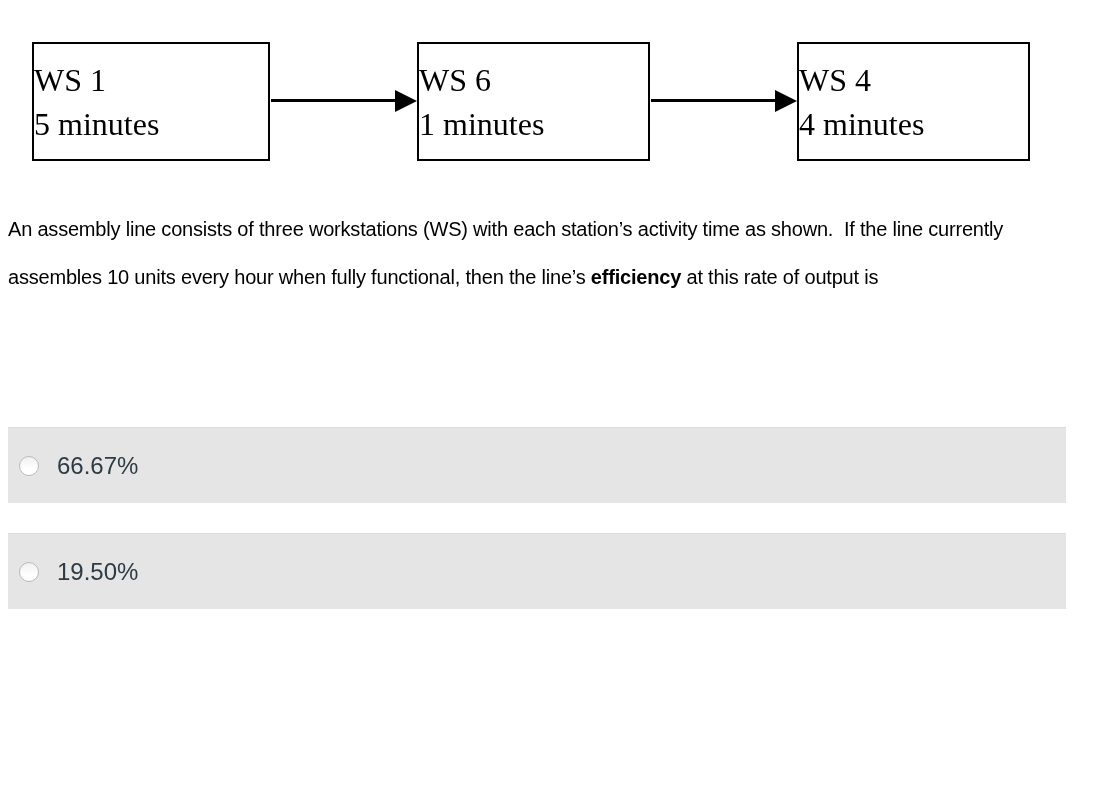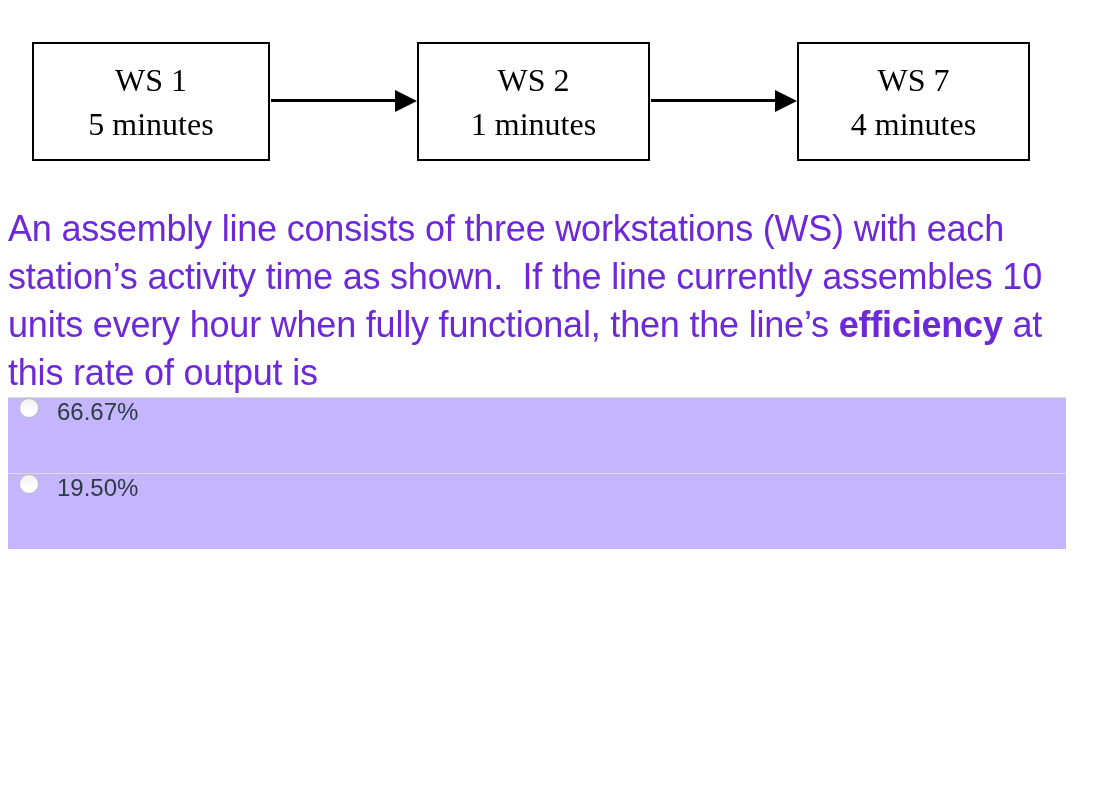--- a/index.html
+++ b/index.html
@@ -24,21 +24,21 @@
   .ws-box {
     position: absolute;
     top: 42px;
     height: 119px;
     box-sizing: border-box;
     border: 2.5px solid #000000;
     background: #ffffff;
     display: flex;
     flex-direction: column;
     justify-content: center;
-    align-items: center;
+    align-items: flex-start;
     font-family: "Liberation Serif", serif;
     font-size: 32px;
     line-height: 44px;
     color: #000000;
   }
   .ws-box-1 { left: 32px;  width: 238px; }
   .ws-box-2 { left: 417px; width: 233px; }
   .ws-box-3 { left: 797px; width: 233px; }
 
   .arrow-line {
@@ -60,43 +60,45 @@
   }
   .arrow-head-1 { left: 395px; }
   .arrow-head-2 { left: 775px; }
 
   
   .question {
     position: absolute;
     left: 8px;
     top: 205px;
     width: 1050px;
-    font-size: 36px;
+    font-size: 20px;
     line-height: 48px;
     letter-spacing: -0.2px;
-    color: #6d28d9;
+    color: #000000;
     white-space: pre-wrap;
   }
   .question strong { font-weight: bold; }
 
   
   .options {
     position: absolute;
     left: 8px;
     top: 397px;
     width: 1058px;
   }
   .option {
     box-sizing: border-box;
     height: 76px;
     border-top: 1px solid #dbdbdb;
     display: flex;
+    align-items: center;
     padding-left: 11px;
     cursor: pointer;
-    background: #c4b5fd;
+    background: #e5e5e5;
+    margin-top: 30px;
   }
   .radio {
     box-sizing: border-box;
     flex: none;
     width: 20px;
     height: 20px;
     border: 1px solid #b5bcc2;
     border-radius: 50%;
     background: linear-gradient(180deg, #f1f1f1 0%, #ffffff 70%);
     margin-right: 18px;
@@ -111,28 +113,28 @@
 
 <div class="diagram">
   <div class="ws-box ws-box-1">
     <div>WS 1</div>
     <div>5 minutes</div>
   </div>
   <div class="arrow-line arrow-line-1"></div>
   <div class="arrow-head arrow-head-1"></div>
 
   <div class="ws-box ws-box-2">
-    <div>WS 2</div>
+    <div>WS 6</div>
     <div>1 minutes</div>
   </div>
   <div class="arrow-line arrow-line-2"></div>
   <div class="arrow-head arrow-head-2"></div>
 
   <div class="ws-box ws-box-3">
-    <div>WS 7</div>
+    <div>WS 4</div>
     <div>4 minutes</div>
   </div>
 </div>
 
 <div class="question"><span>An assembly line consists of three workstations (WS) with each station’s activity time as shown.  If the line currently assembles 10 units every hour when fully functional, then the line’s </span><strong>efficiency</strong><span> at this rate of output is</span></div>
 
 <div class="options">
   <div class="option">
     <span class="radio"></span>
     <span class="option-label">66.67%</span>

